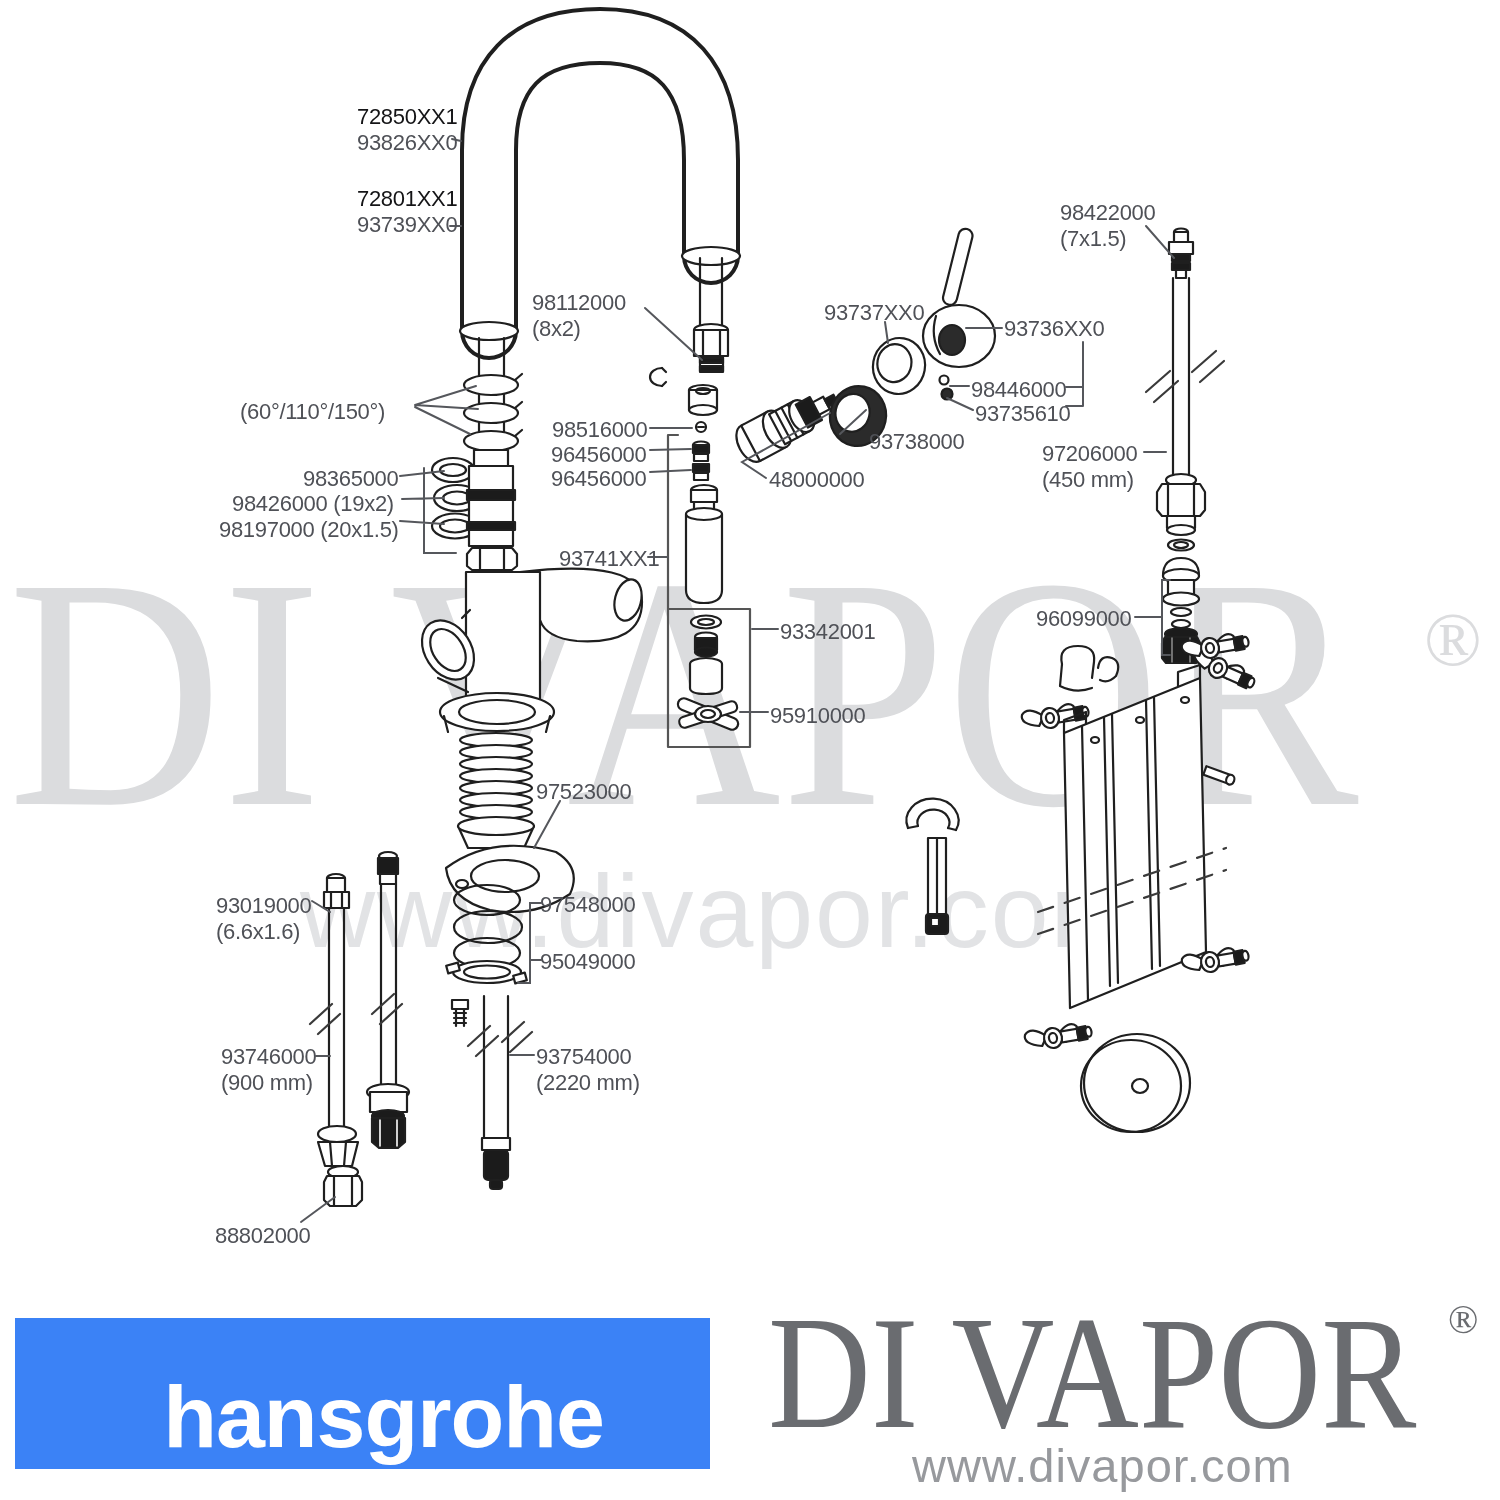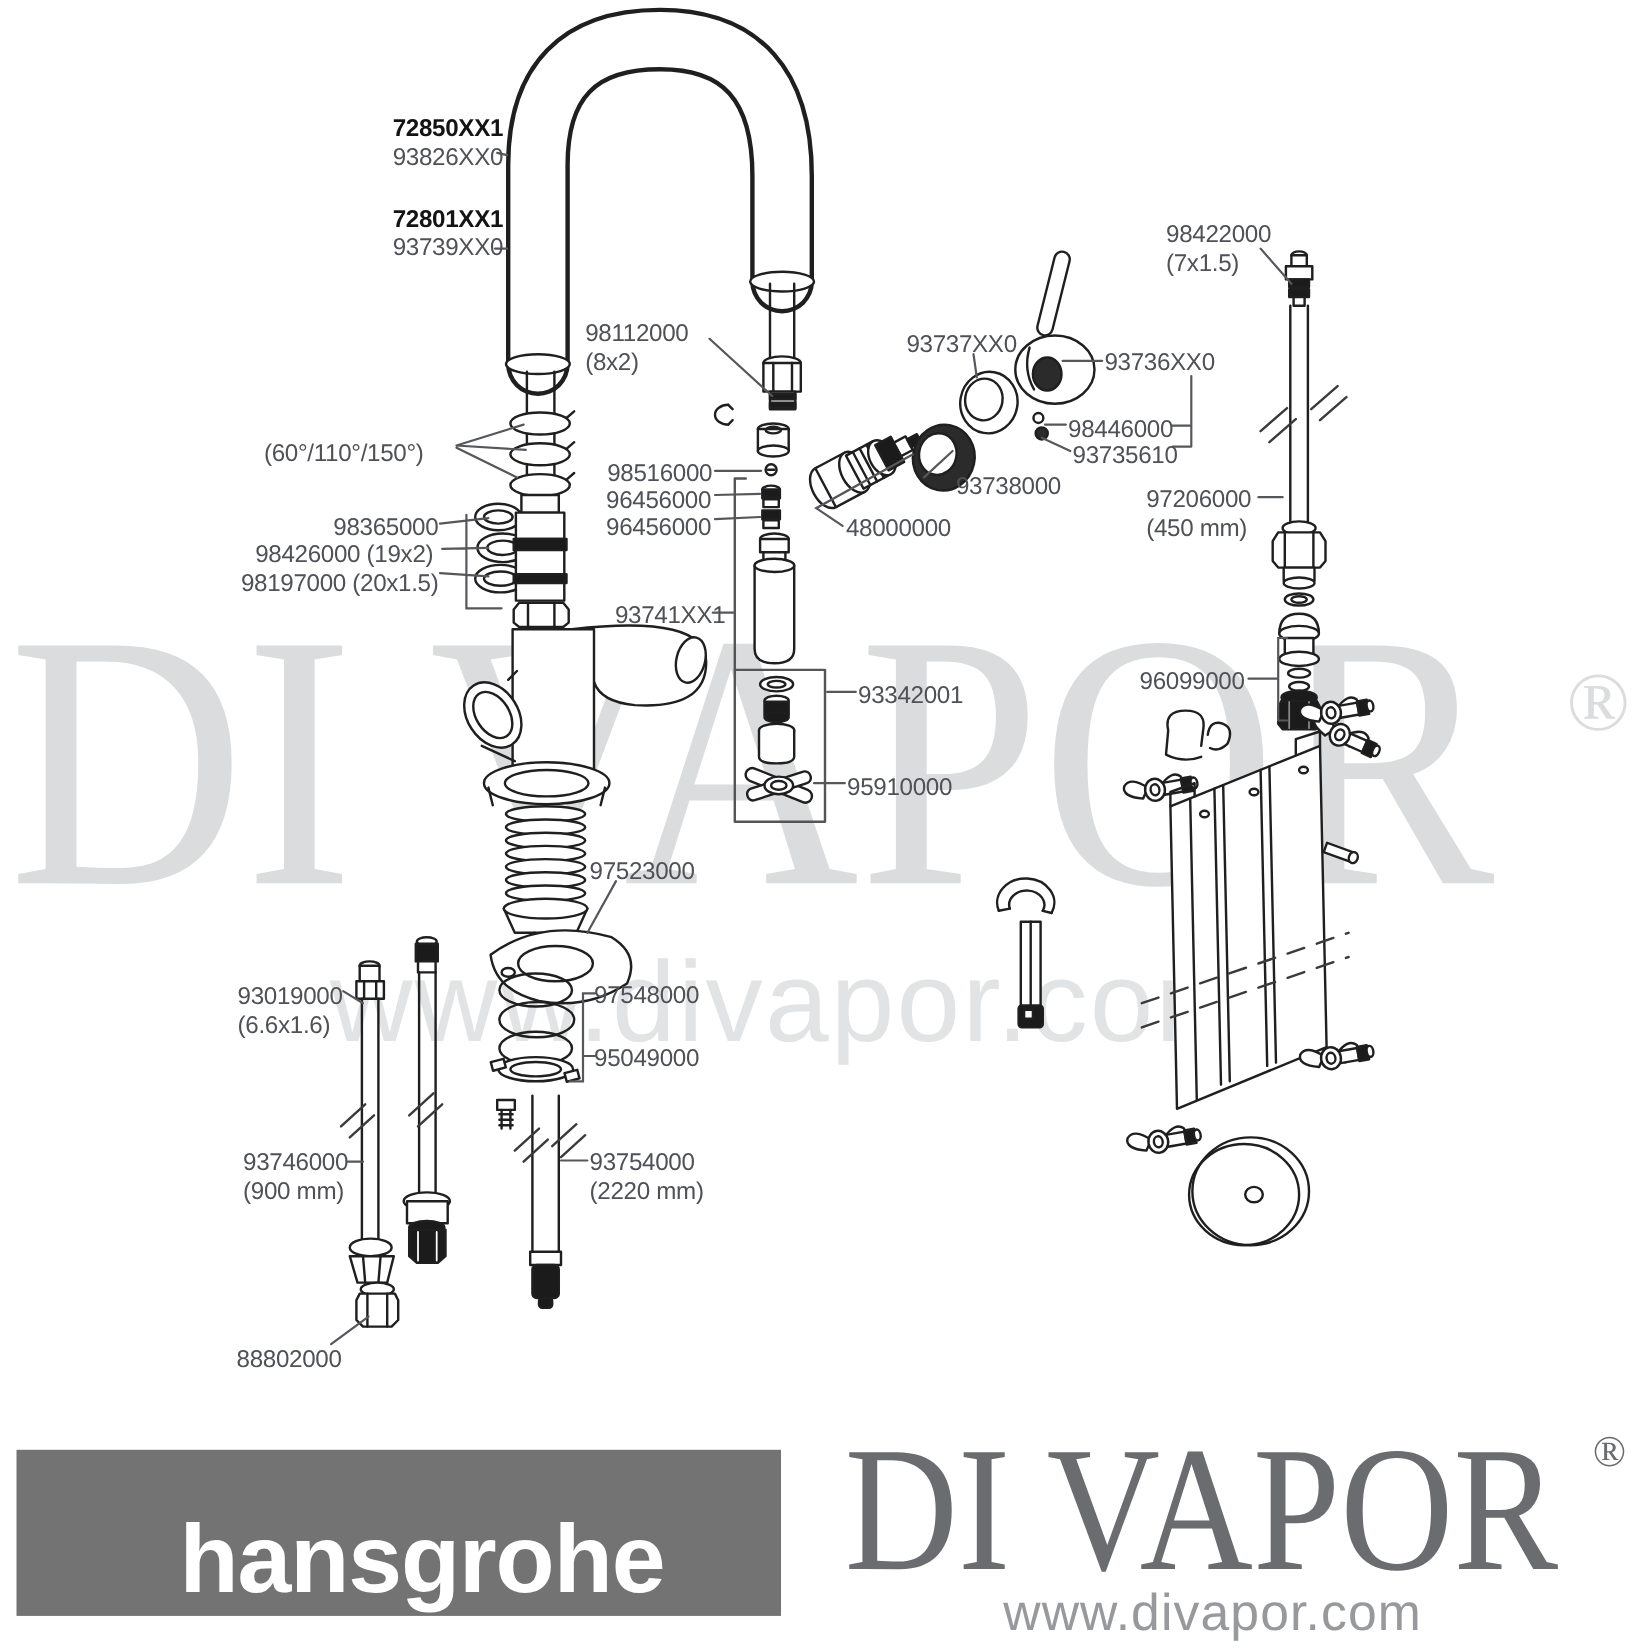--- a/index.html
+++ b/index.html
@@ -23,21 +23,21 @@
     font-size:104px; color:#e2e3e5; white-space:nowrap; letter-spacing:2px;
   }
   
   #diagram { position:absolute; left:0; top:0; z-index:1; }
   
   .lbl {
     position:absolute; z-index:2; white-space:nowrap;
     font:22px/26px "Liberation Sans",sans-serif;
     color:#4f5157; letter-spacing:-0.3px;
   }
-  .lbl .b { font-weight:bold; color:#141416; }
+  .lbl .b { font-weight:normal; color:#141416; }
   
   .hg-box {
     position:absolute; left:15px; top:1318px; width:695px; height:151px;
     z-index:3; display:flex; align-items:flex-end; justify-content:flex-end;
     padding:0 106px 10px 0; box-sizing:border-box;
   }
   .hg-text {
     color:#ffffff; font-weight:bold; font-size:88px; line-height:0.95;
     letter-spacing:-1px;
   }
@@ -443,20 +443,20 @@
   <div class="lbl" style="left:221px;top:1044px">
     <div>93746000</div>
     <div>(900 mm)</div>
   </div>
   <div class="lbl" style="left:536px;top:1044px">
     <div>93754000</div>
     <div>(2220 mm)</div>
   </div>
   <div class="lbl" style="left:215px;top:1223px">88802000</div>
 
-  <div class="hg-box" style="background: #737373;">
+  <div class="hg-box" style="background: #3b82f6;">
     <div class="hg-text">hansgrohe</div>
   </div>
   <div class="dv-logo">DI VAPOR</div>
   <div class="dv-reg">®</div>
   <div class="dv-url">www.divapor.com</div>
 
 </div>
 
 </body></html>

